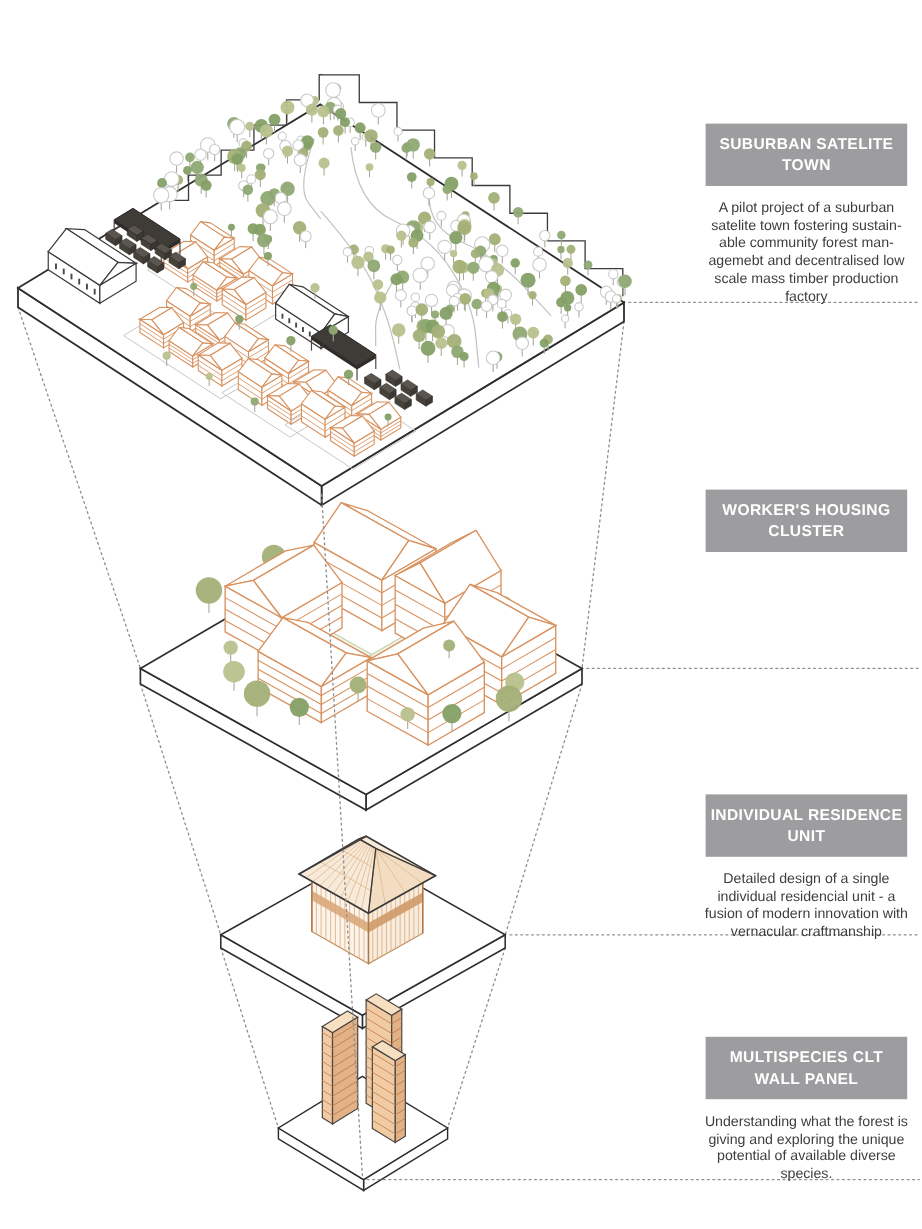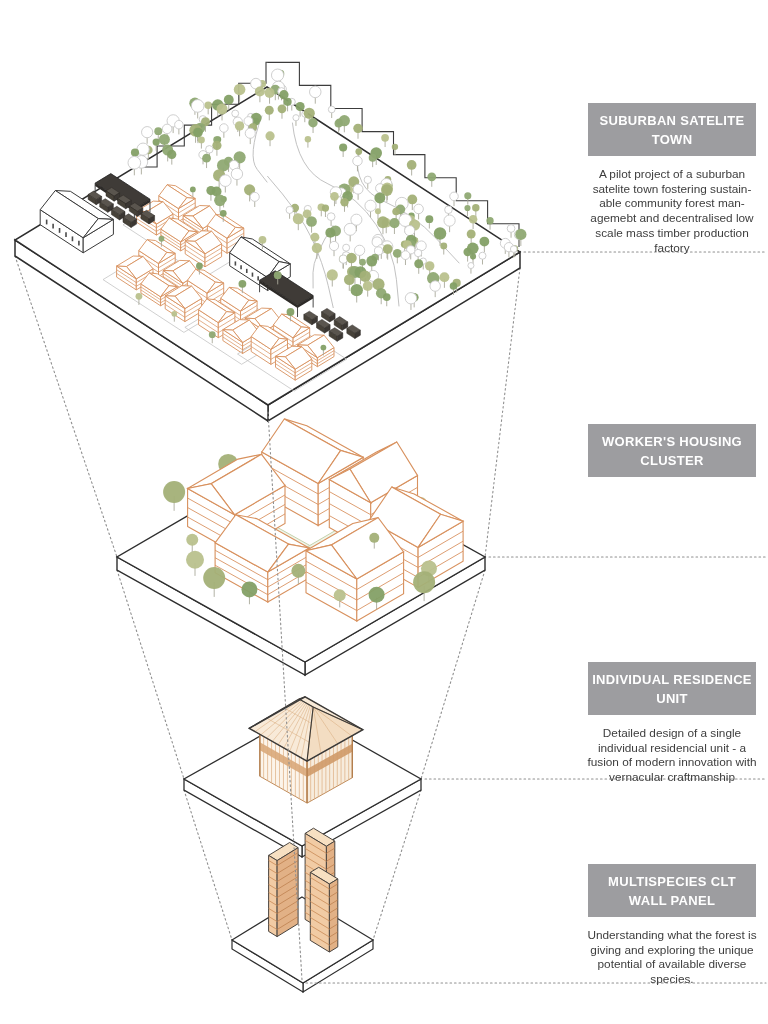--- a/index.html
+++ b/index.html
@@ -996,21 +996,21 @@
 TOWN</span>
     </div>
     <p class="sec-desc" style="color: rgb(61, 61, 61);">A pilot project of a suburban
 satelite town fostering sustain-
 able community forest man-
 agemebt and decentralised low
 scale mass timber production
 factory</p>
   </section>
 
-  <section class="sec" style="top:424px">
+  <section class="sec" style="top:408px">
     <div class="sec-box" style="background: rgb(157, 157, 160);">
       <span class="sec-title" style="color: rgb(255, 255, 255);">WORKER'S HOUSING
 CLUSTER</span>
     </div>
   </section>
 
   <section class="sec" style="top:864px">
     <div class="sec-box" style="background: rgb(157, 157, 160);">
       <span class="sec-title" style="color: rgb(255, 255, 255);">MULTISPECIES CLT
 WALL PANEL</span>

